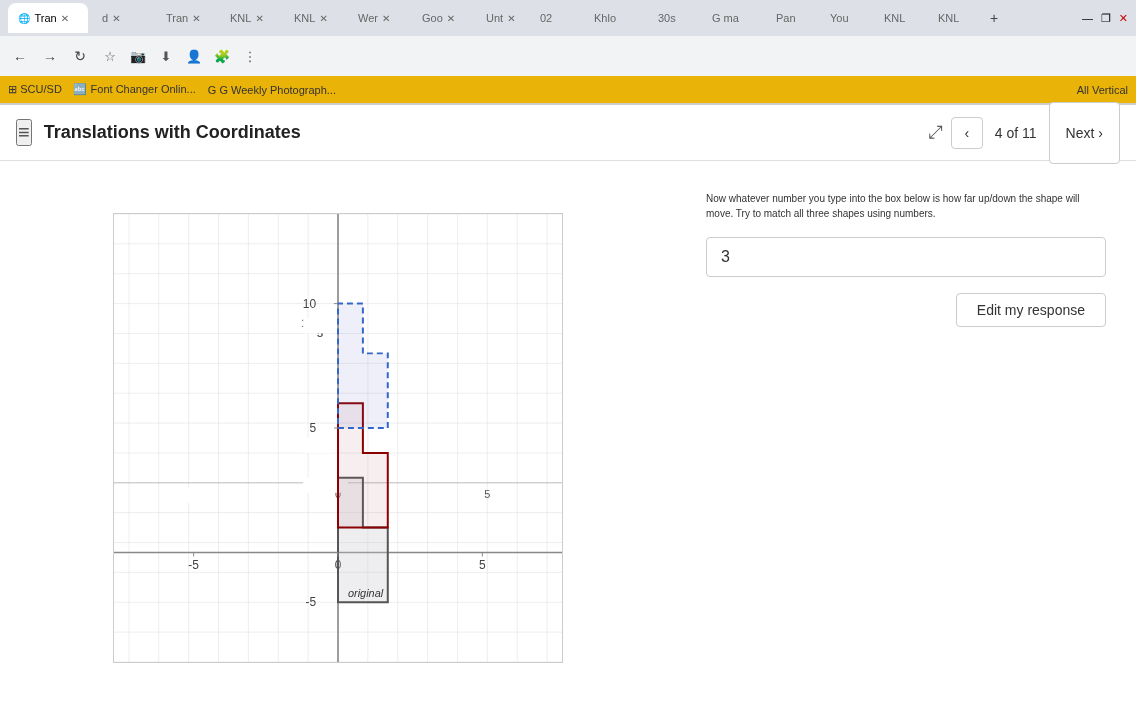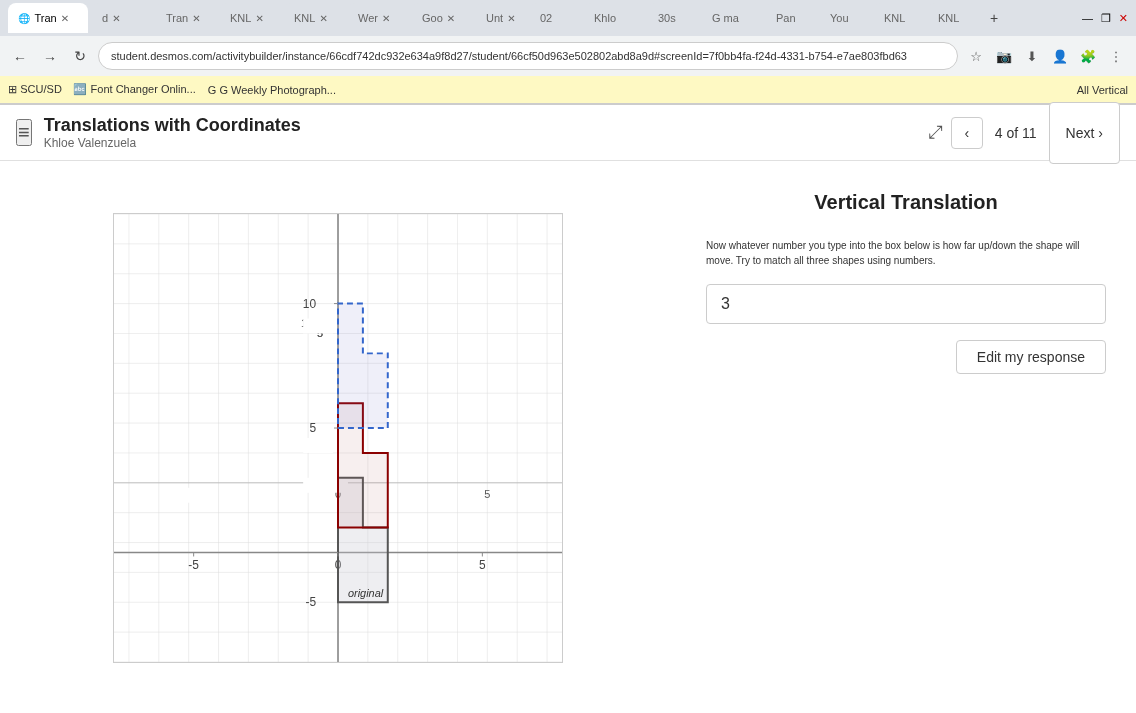--- a/index.html
+++ b/index.html
@@ -75,21 +75,21 @@
       display: flex; align-items: center; justify-content: center;
     }
     .bookmarks-bar {
       display: flex;
       align-items: center;
       height: 28px;
       padding: 0 8px;
       gap: 12px;
       font-size: 11px;
       border-bottom: 1px solid #ccc;
-      background: #fef9c3;
+      background: #eab308;
     }
     .bookmark-item {
       color: #333;
       cursor: pointer;
       white-space: nowrap;
     }
 
     
     .app-header {
       display: flex;
@@ -292,23 +292,20 @@
       <span style="cursor:pointer;">—</span>
       <span style="cursor:pointer;">❐</span>
       <span style="cursor:pointer; color:#c00;">✕</span>
     </div>
   </div>
 
   <div class="address-bar-row">
     <button class="nav-btn">←</button>
     <button class="nav-btn">→</button>
     <button class="nav-btn">↻</button>
-    <div class="address-bar">
-      <span style="overflow:hidden;text-overflow:ellipsis;white-space:nowrap;">student.desmos.com/activitybuilder/instance/66cdf742dc932e634a9f8d27/student/66cf50d963e502802abd8a9d#screenId=7f0bb4fa-f24d-4331-b754-e7ae803fbd63</span>
-    </div>
     <div class="browser-actions">
       <button class="browser-action-btn">☆</button>
       <button class="browser-action-btn">📷</button>
       <button class="browser-action-btn">⬇</button>
       <button class="browser-action-btn">👤</button>
       <button class="browser-action-btn">🧩</button>
       <button class="browser-action-btn">⋮</button>
     </div>
   </div>
 
@@ -329,21 +326,20 @@
       <span>All Vertical</span>
     </span>
   </div>
 </div>
 
 <div class="app-header">
   <div class="header-left">
     <button class="hamburger">≡</button>
     <div class="header-title-group">
       <div class="header-title">Translations with Coordinates</div>
-      <div class="header-subtitle">Khloe Valenzuela</div>
     </div>
   </div>
   <div class="header-right">
     <button class="expand-btn">⤢</button>
     <div class="nav-controls">
       <button class="nav-arrow">‹</button>
       <span class="nav-counter">4 of 11</span>
       <button class="next-btn">
         <span>Next</span>
         <span>›</span>
@@ -436,21 +432,20 @@
         <line x1="225" y1="465" x2="221" y2="465" stroke="#888" stroke-width="1"></line>
 
         <line x1="80" y1="340" x2="80" y2="344" stroke="#888" stroke-width="1"></line>
         <line x1="225" y1="340" x2="225" y2="344" stroke="#888" stroke-width="1"></line>
         <line x1="370" y1="340" x2="370" y2="344" stroke="#888" stroke-width="1"></line>
       </svg>
     </div>
   </div>
 
   <div class="right-panel">
-    <div class="section-title">Vertical Translation</div>
     <p class="instruction-text">Now whatever number you type into the box below is how far up/down the shape will move. Try to match all three shapes using numbers.</p>
     <input type="text" class="response-input" value="3" style="">
     <div style="display:flex; justify-content:flex-end;">
       <button class="edit-response-btn">
         <span>Edit my response</span>
       </button>
     </div>
   </div>
 </div>
 

